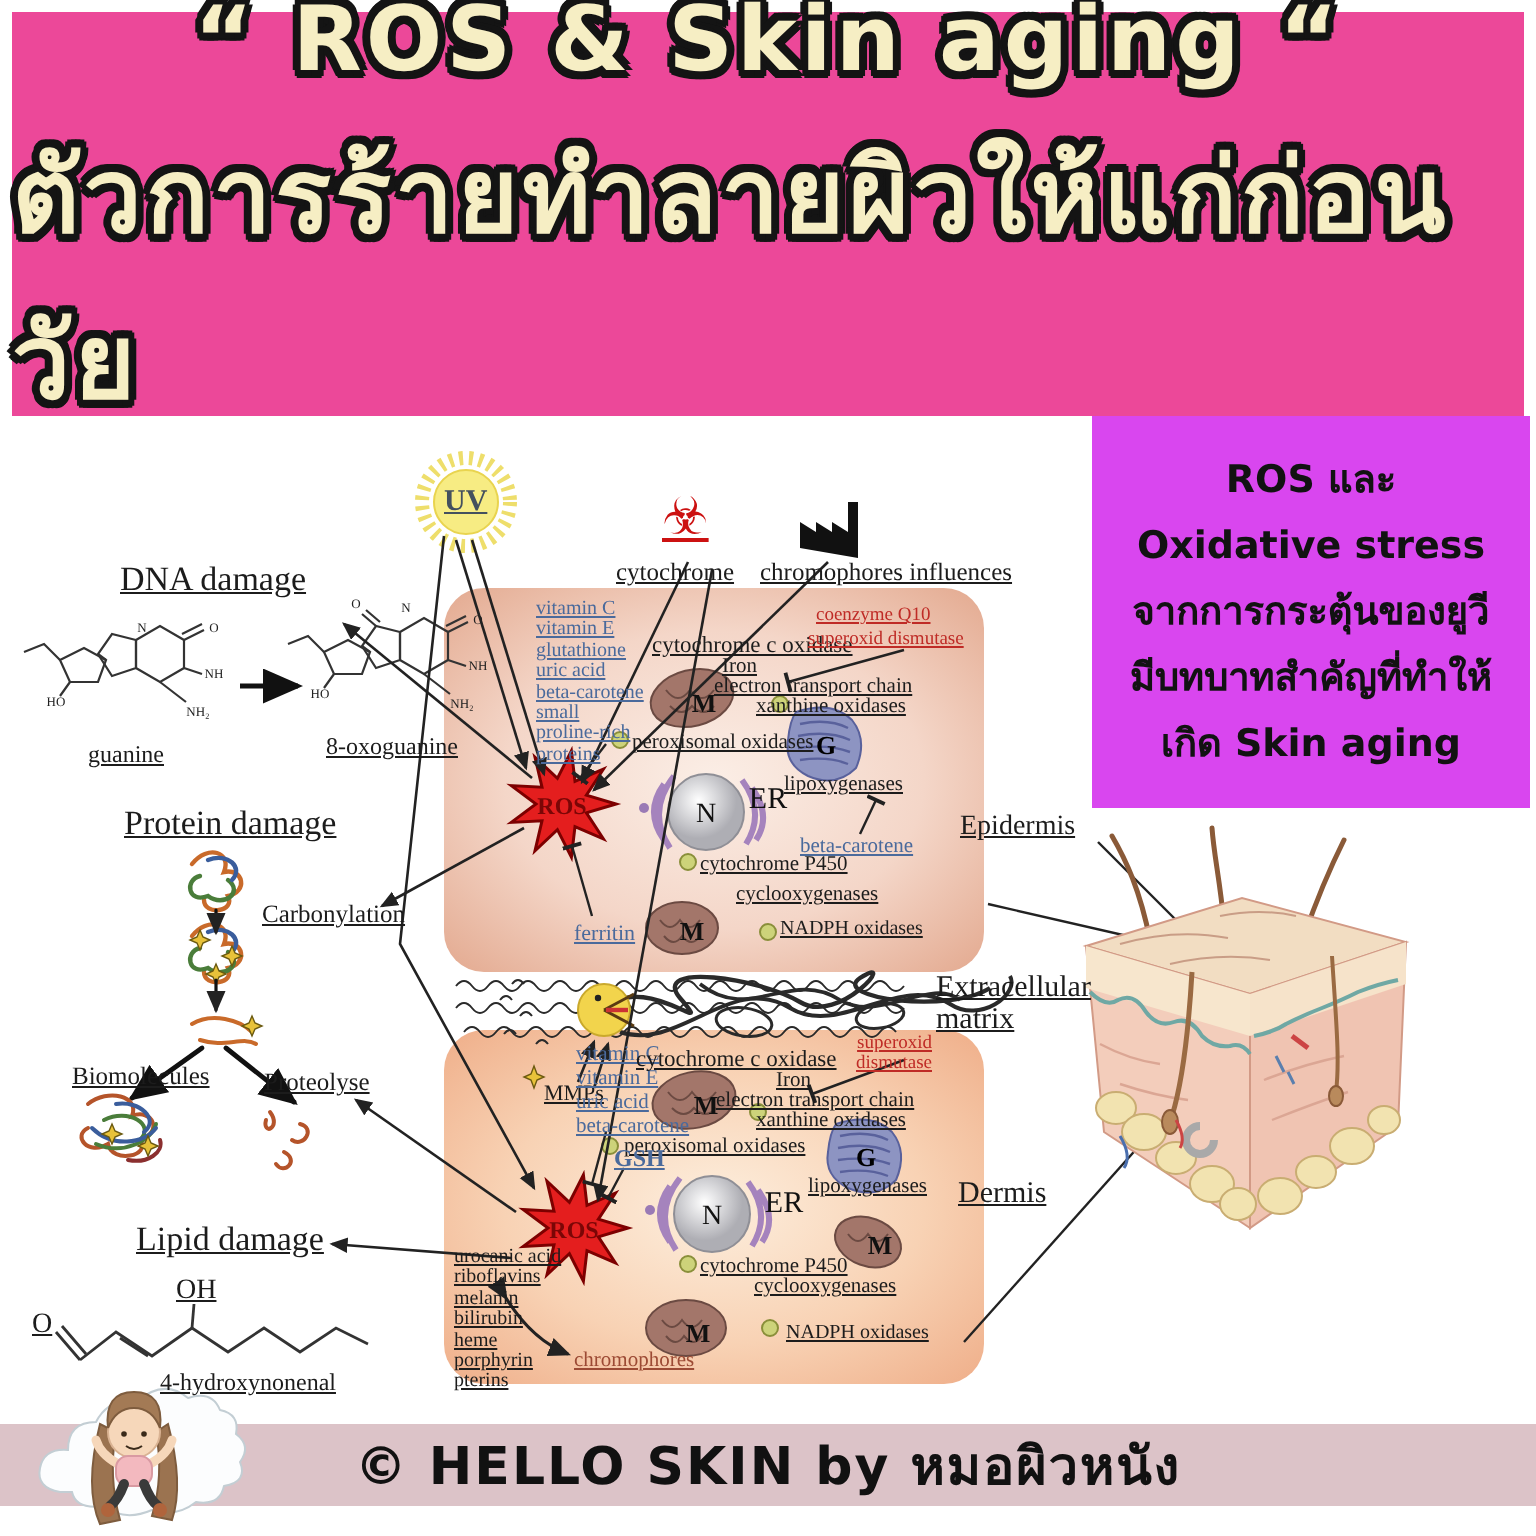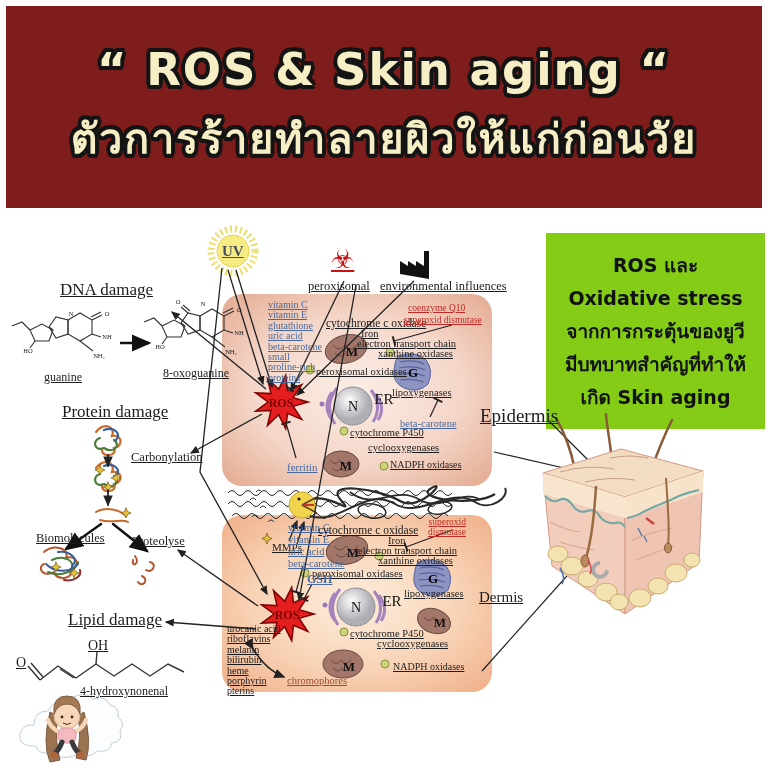--- a/index.html
+++ b/index.html
@@ -1,30 +1,30 @@
 <!DOCTYPE html>
 <html><head>
 <meta charset="utf-8">
 <style>
   html,body{margin:0;padding:0;background:#fff;}
   .poster{position:relative;width:768px;height:768px;background:#fff;overflow:hidden;font-family:"Liberation Serif",serif;}
-  .banner{position:absolute;left:6px;top:6px;right:6px;height:202px;background:#7f1d1d;z-index:1;
+  .banner{position:absolute;left:6px;top:6px;right:6px;height:202px;background:#ec4899;z-index:1;
           display:flex;flex-direction:column;align-items:center;justify-content:center;gap:10px;}
   .otl{font-family:"DejaVu Sans",sans-serif;font-weight:bold;color:#f6eec4;letter-spacing:2px;
        text-shadow:-3px -3px 0 #141414,3px -3px 0 #141414,-3px 3px 0 #141414,3px 3px 0 #141414,
        -4px 0 0 #141414,4px 0 0 #141414,0 -4px 0 #141414,0 4px 0 #141414,
        -2px 4px 0 #141414,2px 4px 0 #141414,-2px -4px 0 #141414,2px -4px 0 #141414;}
   .title-en{font-size:45px;}
-  .title-th{font-size:41px;text-align:right;}
+  .title-th{font-size:52px;}
   .cellbox{position:absolute;border-radius:20px;z-index:1;}
   #cell-top{left:222px;top:294px;width:270px;height:192px;
     background:radial-gradient(ellipse at 50% 50%,#fbeee6 0%,#f4d6c8 55%,#e3a98f 100%);}
   #cell-bottom{left:222px;top:515px;width:270px;height:177px;
     background:radial-gradient(ellipse at 50% 50%,#fdeedd 0%,#f8d2b4 55%,#efae89 100%);}
-  .infobox{position:absolute;left:546px;top:233px;width:219px;height:196px;background:#84cc16;z-index:1;
+  .infobox{position:absolute;left:546px;top:208px;width:219px;height:196px;background:#d946ef;z-index:1;
     display:flex;align-items:center;justify-content:center;text-align:center;}
   .infobox .t{font-family:"DejaVu Sans",sans-serif;font-weight:bold;font-size:19px;line-height:33px;
     white-space:pre-line;color:#121212;}
   .art{position:absolute;left:0;top:0;z-index:2;}
   .L{position:absolute;z-index:3;font-family:"Liberation Serif",serif;color:#1c1c1c;white-space:pre-line;line-height:1.08;text-decoration:underline;}
   .h{font-size:17px;}
   .s12{font-size:12px;} .s125{font-size:12.5px;} .s11{font-size:11px;}
   .s105{font-size:10.5px;line-height:11px;} .s10{font-size:10px;line-height:10.4px;} .s95{font-size:9.5px;line-height:10px;}
   .blue{color:#4a6a9c;} .red{color:#bf2b26;} .dred{color:#9c4a34;} .bold{font-weight:bold;}
   .uv{font-size:15px;font-weight:bold;color:#44505e;}
@@ -327,22 +327,22 @@
       <path d="M47,46 q-9,-5 -11,-12 M63,46 q9,-5 11,-12" stroke="#f6d7ba" stroke-width="4.5" fill="none" stroke-linecap="round"></path>
       <rect x="46" y="42" width="18" height="15" rx="6" fill="#f3b9bf" stroke="#d99aa2"></rect>
       <path d="M50,56 q-3,8 -7,11 M60,56 q3,8 7,11" stroke="#3a3a3a" stroke-width="5" fill="none" stroke-linecap="round"></path>
       <circle cx="42" cy="69" r="3.5" fill="#b0643c"></circle>
         <circle cx="68" cy="69" r="3.5" fill="#b0643c"></circle>
     </g>
   </svg>
 
   <div class="L uv" style="left:222px;top:243px;">UV</div>
   <div class="L" style="left:331px;top:245px;font-size:26px;color:#cc1111;z-index:3;font-family:'DejaVu Sans',sans-serif;">☣</div>
-  <div class="L s125" style="left:308px;top:280px;">peroxisomal</div>
-  <div class="L s125" style="left:380px;top:280px;">environmental influences</div>
+  <div class="L s125" style="left:308px;top:280px;">cytochrome</div>
+  <div class="L s125" style="left:380px;top:280px;">chromophores influences</div>
 
   <div class="L h" style="left:60px;top:281px;">DNA damage</div>
   <div class="L s12" style="left:44px;top:371px;">guanine</div>
   <div class="L s12" style="left:163px;top:367px;">8-oxoguanine</div>
 
   <div class="L h" style="left:62px;top:403px;">Protein damage</div>
   <div class="L s125" style="left:131px;top:451px;">Carbonylation</div>
   <div class="L s125" style="left:36px;top:532px;">Biomolecules</div>
   <div class="L s125" style="left:132px;top:535px;">Proteolyse</div>
 
@@ -366,20 +366,22 @@
   <div class="L s105" style="left:357px;top:338px;">electron transport chain</div>
   <div class="L s105" style="left:378px;top:348px;">xanthine oxidases</div>
   <div class="L s105" style="left:316px;top:366px;">peroxisomal oxidases</div>
   <div class="L s105" style="left:392px;top:387px;">lipoxygenases</div>
   <div class="L s105 blue" style="left:400px;top:418px;">beta-carotene</div>
   <div class="L s105" style="left:350px;top:427px;">cytochrome P450</div>
   <div class="L s105" style="left:368px;top:442px;">cyclooxygenases</div>
   <div class="L s11 blue" style="left:287px;top:462px;">ferritin</div>
   <div class="L s10" style="left:390px;top:460px;">NADPH oxidases</div>
 
+  <div class="L" style="left:468px;top:486px;font-size:15px;">Extracellular
+matrix</div>
   <div class="L s11" style="left:272px;top:542px;">MMPs</div>
 
   <div class="L s105 blue" style="left:288px;top:522px;line-height:12px;">vitamin C
 vitamin E
 uric acid
 beta-carotene</div>
   <div class="L" style="left:318px;top:524px;font-size:11.5px;">cytochrome c oxidase</div>
   <div class="L s95 red" style="left:428px;top:517px;text-align:right;">superoxid
 dismutase</div>
   <div class="L s105" style="left:388px;top:535px;">Iron</div>
@@ -393,17 +395,20 @@
   <div class="L s10" style="left:393px;top:662px;">NADPH oxidases</div>
   <div class="L s10" style="left:227px;top:624px;">urocanic acid
 riboflavins
 melanin
 bilirubin
 heme
 porphyrin
 pterins</div>
   <div class="L s105 dred" style="left:287px;top:675px;">chromophores</div>
 
-  <div class="L" style="left:480px;top:406px;font-size:19px;">Epidermis</div>
+  <div class="L" style="left:480px;top:406px;font-size:14px;">Epidermis</div>
   <div class="L" style="left:479px;top:589px;font-size:15px;">Dermis</div>
 
+  <div class="footerbar">
+    <div class="credit">© HELLO SKIN by หมอผิวหนัง</div>
+  </div>
 
 </div>
 
 </body></html>

